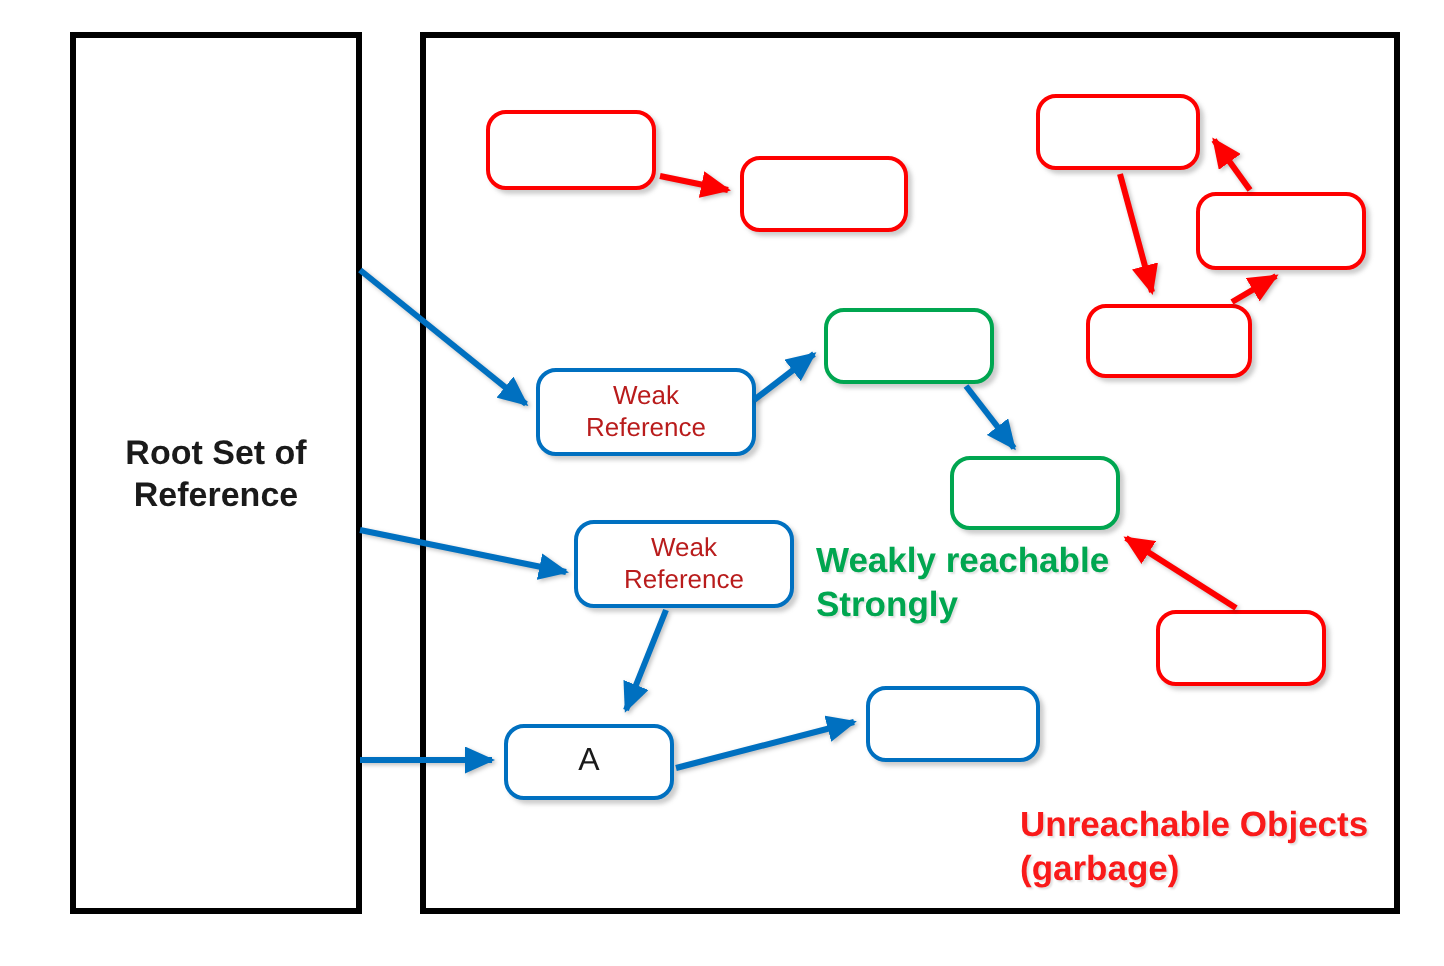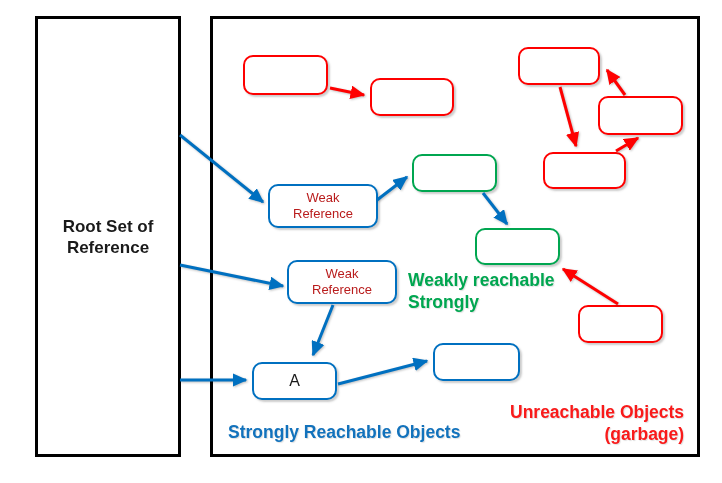--- a/index.html
+++ b/index.html
@@ -86,22 +86,21 @@
   </div>
   <div class="box blue" style="left:252px; top:362px; width:85px; height:38px;">
     <span class="a-label">A</span>
   </div>
   <div class="box blue" style="left:433px; top:343px; width:87px; height:38px;"></div>
 
   <div class="caption green" style="left:408px; top:269px;">
     <div>Weakly reachable</div>
     <div>Strongly</div>
   </div>
-  <div class="caption blue" style="left:228px; top:421px;">Strongly Reachable Objects</div>
-  <div class="caption red" style="left:510px; top:401px;text-align:right;">
+  <div class="caption red" style="left:510px; top:401px;">
     <div>Unreachable Objects</div>
     <div>(garbage)</div>
   </div>
 
   <svg id="arrows" width="722" height="483" viewBox="0 0 722 483">
     <defs>
       <marker id="ah-blue" markerWidth="5" markerHeight="4.5" refX="4.5" refY="2.25" orient="auto" markerUnits="strokeWidth">
         <path d="M0,0 L5,2.25 L0,4.5 z" fill="#0070c0"></path>
       </marker>
       <marker id="ah-red" markerWidth="5" markerHeight="4.5" refX="4.5" refY="2.25" orient="auto" markerUnits="strokeWidth">

